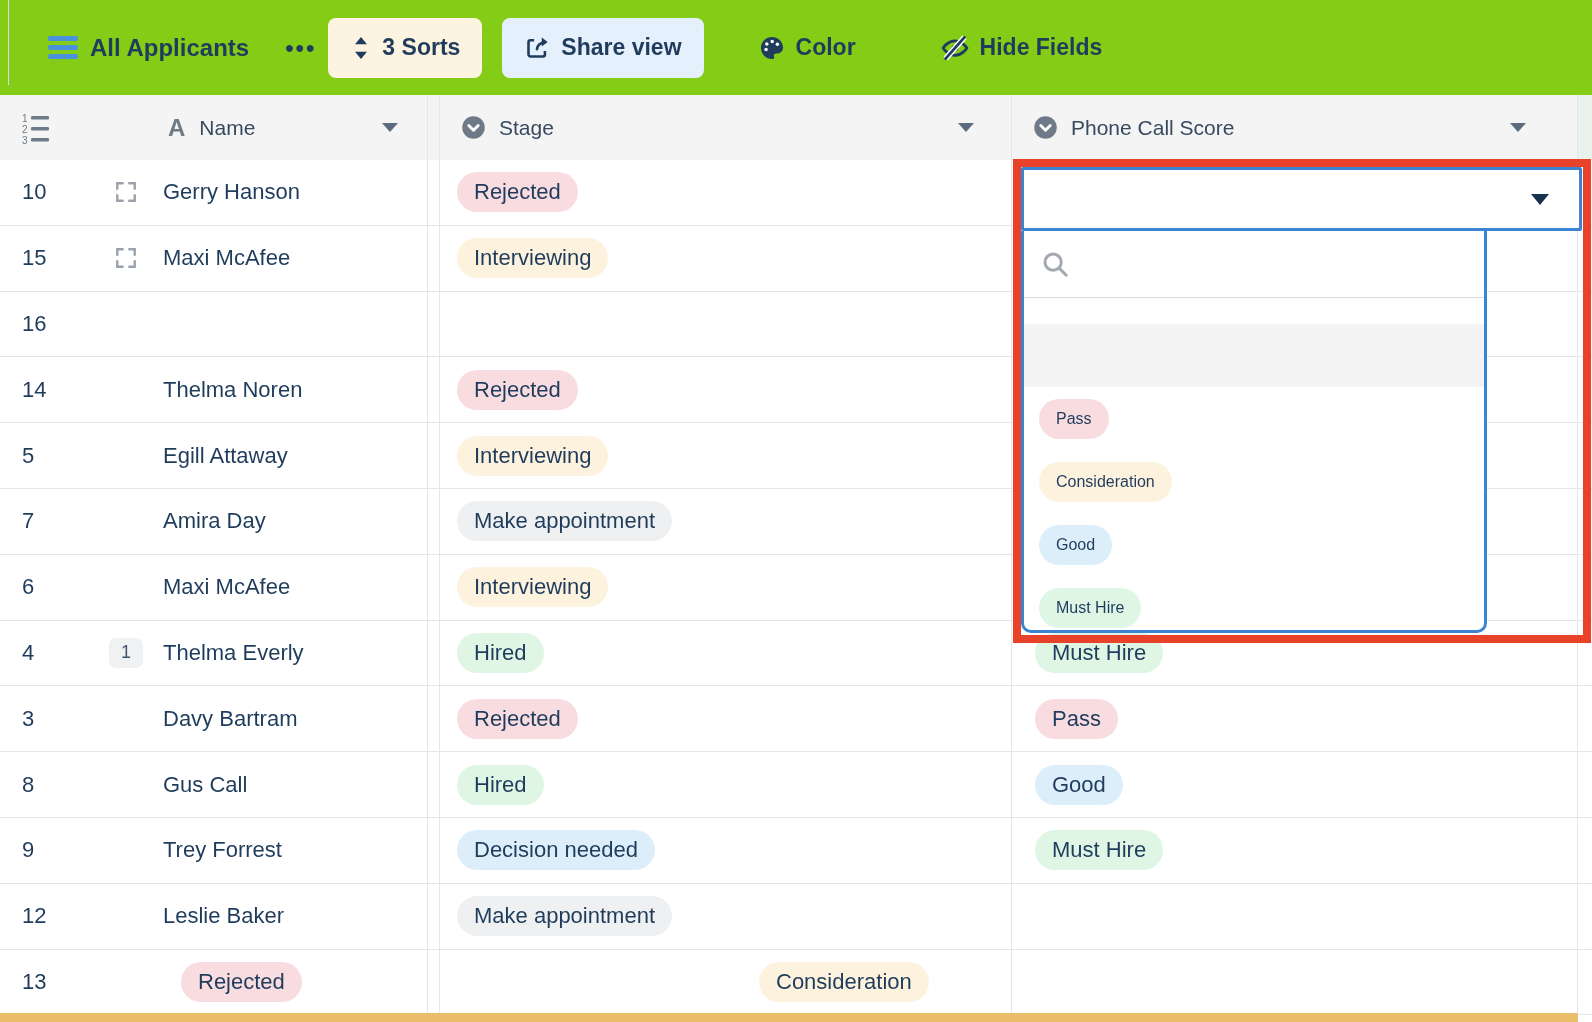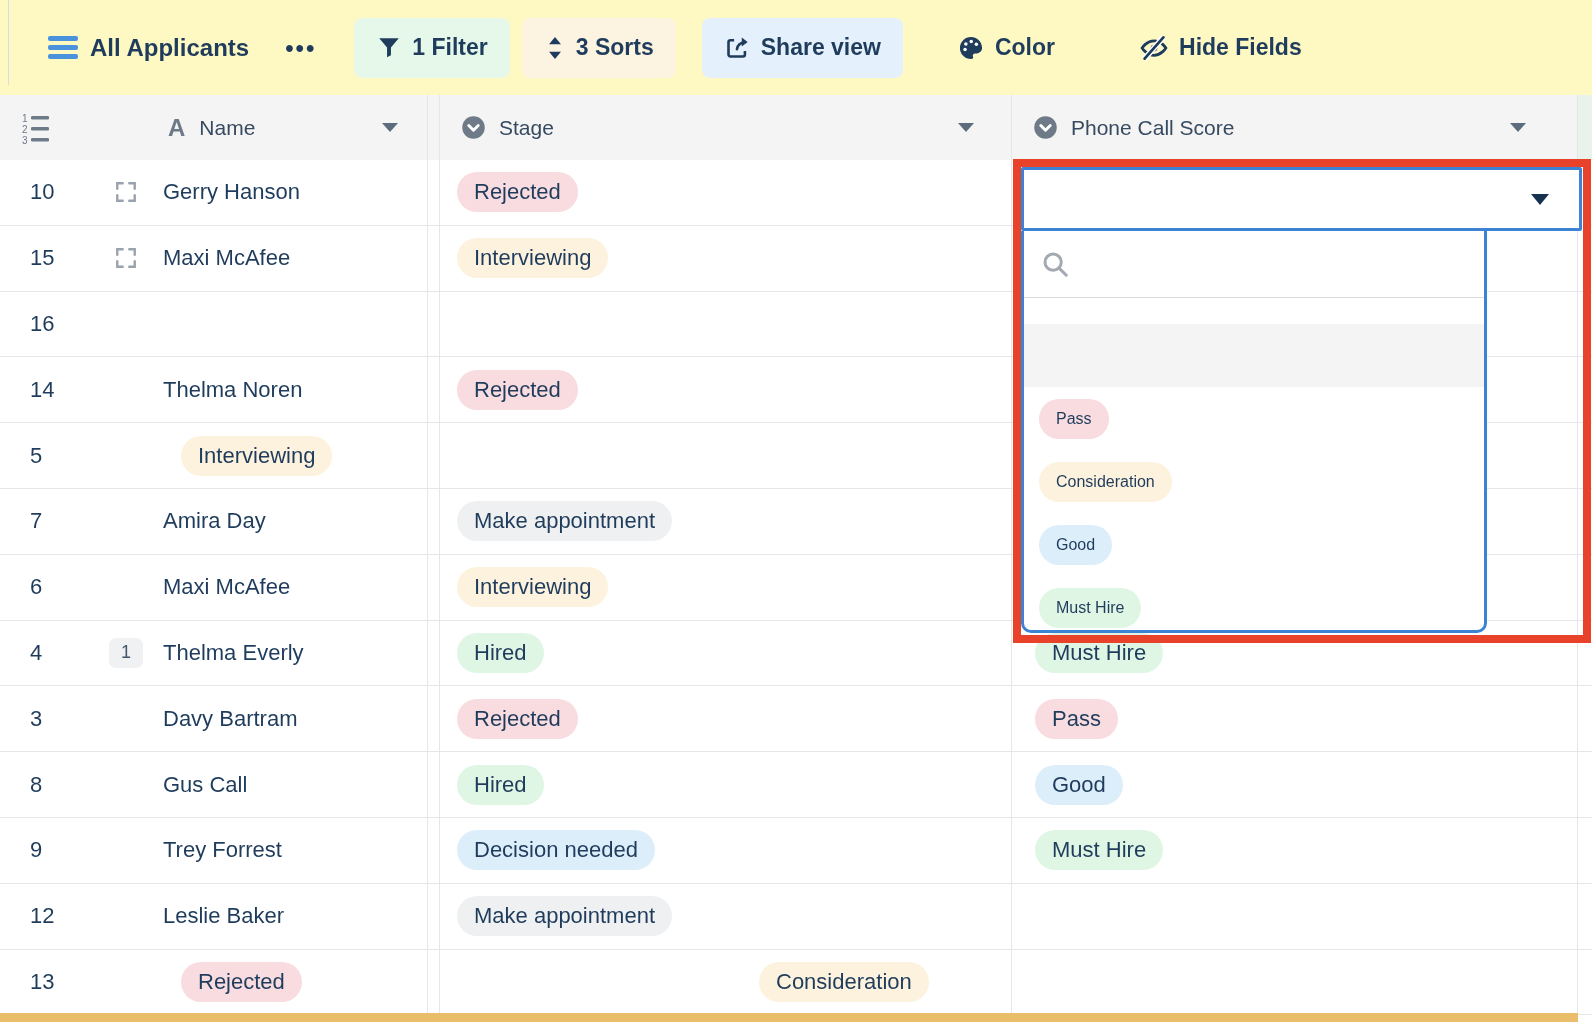--- a/index.html
+++ b/index.html
@@ -1,33 +1,33 @@
 <!DOCTYPE html>
 <html style="--text-navy: #1f3c5c; --red-box: #e8432a; --accent-blue: #3d83d3; --tan-bar: #e9bd6a; --hamburger-blue: #4b92dc; --filter-bg: #e6f8ea; --sorts-bg: #fdf3e1; --share-bg: #e4f1fc; --header-bg: #f4f4f5; --sliver-green: #e9f3ec; --grid-line: #e4e6e9; --icon-gray: #6e7a87; --badge-bg: #f0f1f3; --empty-option-bg: #f4f4f5; --pill-red: #f9dce0; --pill-yellow: #fdf2dd; --pill-green: #dff6e5; --pill-blue: #ddeefb; --pill-gray: #eff0f1;"><head>
 <meta charset="utf-8">
 <style>
   html,body{margin:0;padding:0;background:#fff;}
   #app{position:relative;width:1592px;height:1022px;overflow:hidden;background:#fff;
        font-family:"Liberation Sans",sans-serif;color:var(--text-navy);}
   
-  .toolbar{position:absolute;left:0;top:0;width:1592px;height:95px;background:#fef9c3;
+  .toolbar{position:absolute;left:0;top:0;width:1592px;height:95px;background:#84cc16;
            border-bottom:2px solid #e1e4e8;display:flex;align-items:center;}
   .toolbar::before{content:"";position:absolute;left:8px;top:0;bottom:10px;width:1px;background:#d9dde1;}
   .view-switcher{display:flex;align-items:center;gap:12px;margin-left:48px;cursor:pointer;}
   .hamburger{display:flex;flex-direction:column;gap:4px;}
   .hamburger i{display:block;width:30px;height:5px;border-radius:2px;background:var(--hamburger-blue);}
   .view-title{font-size:24px;font-weight:700;}
   .more-dots{margin-left:36px;font-size:24px;font-weight:700;letter-spacing:2px;cursor:pointer;}
   .tbtn{display:flex;align-items:center;gap:10px;height:60px;border:none;border-radius:8px;
         padding:0 22px;font-family:inherit;font-size:23px;font-weight:600;color:var(--text-navy);
         background:transparent;cursor:pointer;}
   .tbtn svg{flex:0 0 auto;}
   .tbtn-filter{margin-left:38px;background:var(--filter-bg);}
   .tbtn-sorts{margin-left:12px;background:var(--sorts-bg);}
-  .tbtn-share{margin-left:26px;background:var(--share-bg);}
+  .tbtn-share{margin-left:20px;background:var(--share-bg);}
   .tbtn-color{margin-left:32px;}
   .tbtn-hide{margin-left:40px;}
   
   .ghead{position:absolute;left:0;top:95px;width:1592px;height:65px;background:var(--header-bg);
          border-bottom:1px solid #d4d7db;display:flex;align-items:center;font-size:21px;
          font-weight:500;color:#374a60;}
   .hcell{display:flex;align-items:center;height:100%;}
   .h-num{width:152px;padding-left:20px;box-sizing:border-box;}
   .h-name{width:276px;}
   .h-gap{width:12px;}
@@ -39,21 +39,21 @@
   .h-caret{margin-left:auto;width:0;height:0;border-left:8px solid transparent;
            border-right:8px solid transparent;border-top:9px solid #5d6c7c;cursor:pointer;}
   .h-name .h-caret{margin-right:30px;}
   .h-stage .h-caret{margin-right:38px;}
   .h-phone .h-caret{margin-right:52px;}
   
   .rows{position:absolute;left:0;top:160px;width:1592px;}
   .grid-row{display:flex;align-items:center;height:65.8px;box-sizing:border-box;
             border-bottom:1px solid var(--grid-line);background:#fff;font-size:22px;}
   .cell{height:100%;display:flex;align-items:center;box-sizing:border-box;}
-  .cell-num{width:100px;padding-left:30px;}
+  .cell-num{width:100px;padding-left:22px;}
   .cell-meta{width:52px;justify-content:center;}
   .cell-name{width:276px;padding-left:11px;}
   .cell-gap{width:12px;}
   .cell-stage{width:572px;padding-left:17px;}
   .cell-phone{width:566px;padding-left:23px;}
   .pill{display:inline-flex;align-items:center;height:40px;padding:0 17px;border-radius:20px;
         color:var(--text-navy);white-space:nowrap;text-align:right;}
   .badge{display:inline-flex;align-items:center;justify-content:center;min-width:34px;height:30px;
          background:var(--badge-bg);border-radius:7px;font-size:18px;color:#42566e;cursor:pointer;}
   
@@ -89,26 +89,20 @@
     <div class="view-switcher">
       <span class="hamburger">
           <i></i>
           <i></i>
           <i></i>
         </span>
       <span class="view-title">All Applicants</span>
     </div>
     <span class="more-dots">•••</span>
 
-    <button class="tbtn tbtn-filter">
-      <svg width="26" height="26" viewBox="0 0 24 24">
-          <path d="M3 3h18l-7.2 8.6v7l-3.6 1.9v-8.9z" fill="#1f3c5c"></path>
-        </svg>
-      <span>1 Filter</span>
-    </button>
 
     <button class="tbtn tbtn-sorts">
       <svg width="22" height="24" viewBox="0 0 24 26">
           <path d="M12 1l6.5 8h-13z" fill="#1f3c5c"></path>
           <path d="M12 25l-6.5-8h13z" fill="#1f3c5c"></path>
         </svg>
       <span>3 Sorts</span>
     </button>
 
     <button class="tbtn tbtn-share">
@@ -231,20 +225,21 @@
         <div class="cell cell-name">Thelma Noren</div>
         <div class="cell cell-gap"></div>
         <div class="cell cell-stage">
           <span class="pill" style="background:#f9dce0">Rejected</span>
         </div>
         <div class="cell cell-phone"></div>
       </div>
       <div class="grid-row">
         <div class="cell cell-num">5</div>
         <div class="cell cell-meta"></div>
+        <div class="cell cell-name">Egill Attaway</div>
         <div class="cell cell-gap"></div>
         <div class="cell cell-stage">
           <span class="pill" style="background:#fdf2dd">Interviewing</span>
         </div>
         <div class="cell cell-phone"></div>
       </div>
       <div class="grid-row">
         <div class="cell cell-num">7</div>
         <div class="cell cell-meta"></div>
         <div class="cell cell-name">Amira Day</div>

